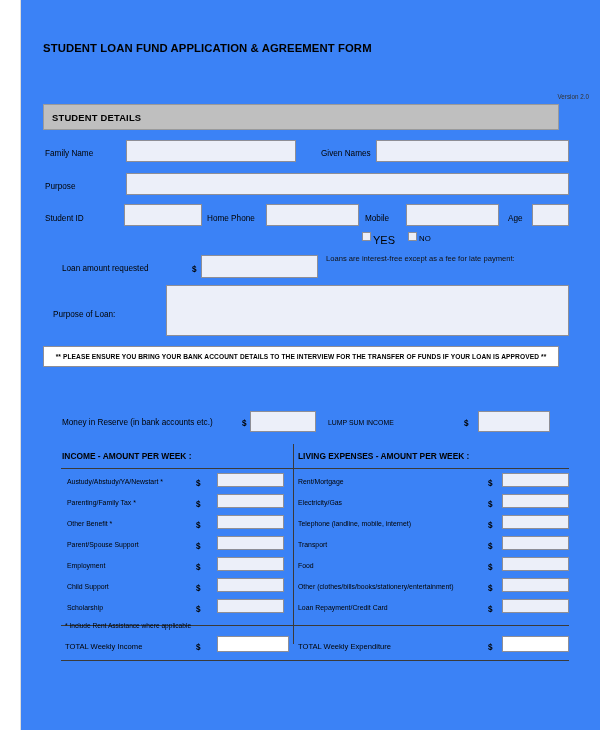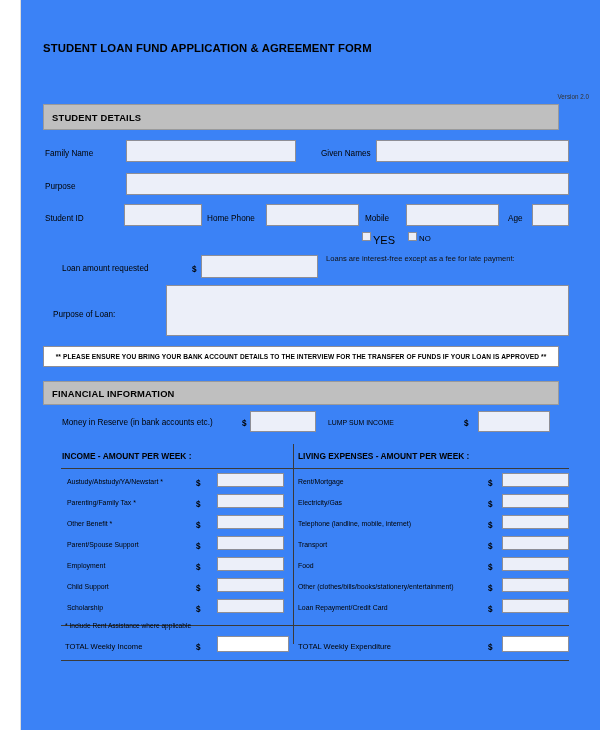--- a/index.html
+++ b/index.html
@@ -179,23 +179,20 @@
     <div>Loans are interest-free except as a fee for late payment:</div>
   </div>
 
   <div class="lbl" style="left:32px; top:311px;">Purpose of  Loan:</div>
   <div class="fld" style="left:145px; top:285px; width:403px; height:51px;"></div>
 
   <div class="banner" style="top:346px; height:21px;">
     <span>** PLEASE ENSURE YOU BRING YOUR BANK ACCOUNT DETAILS TO THE INTERVIEW FOR THE TRANSFER OF FUNDS IF YOUR LOAN IS APPROVED **</span>
   </div>
 
-  <div class="section-bar" style="top:381px; height:24px;">
-    <span>FINANCIAL INFORMATION</span>
-  </div>
 
   <div class="lbl" style="left:41px; top:419px;">Money in Reserve (in bank accounts etc.)</div>
   <div class="dollar" style="left:221px; top:419px;">$</div>
   <div class="fld" style="left:229px; top:411px; width:66px; height:21px;"></div>
   <div class="lbl sm" style="left:307px; top:420px;">LUMP SUM INCOME</div>
   <div class="dollar" style="left:443px; top:419px;">$</div>
   <div class="fld" style="left:457px; top:411px; width:72px; height:21px;"></div>
 
   <div class="colhead" style="left:41px; top:451px;">INCOME - AMOUNT PER WEEK :</div>
   <div class="colhead" style="left:277px; top:451px;">LIVING EXPENSES - AMOUNT PER WEEK :</div>

